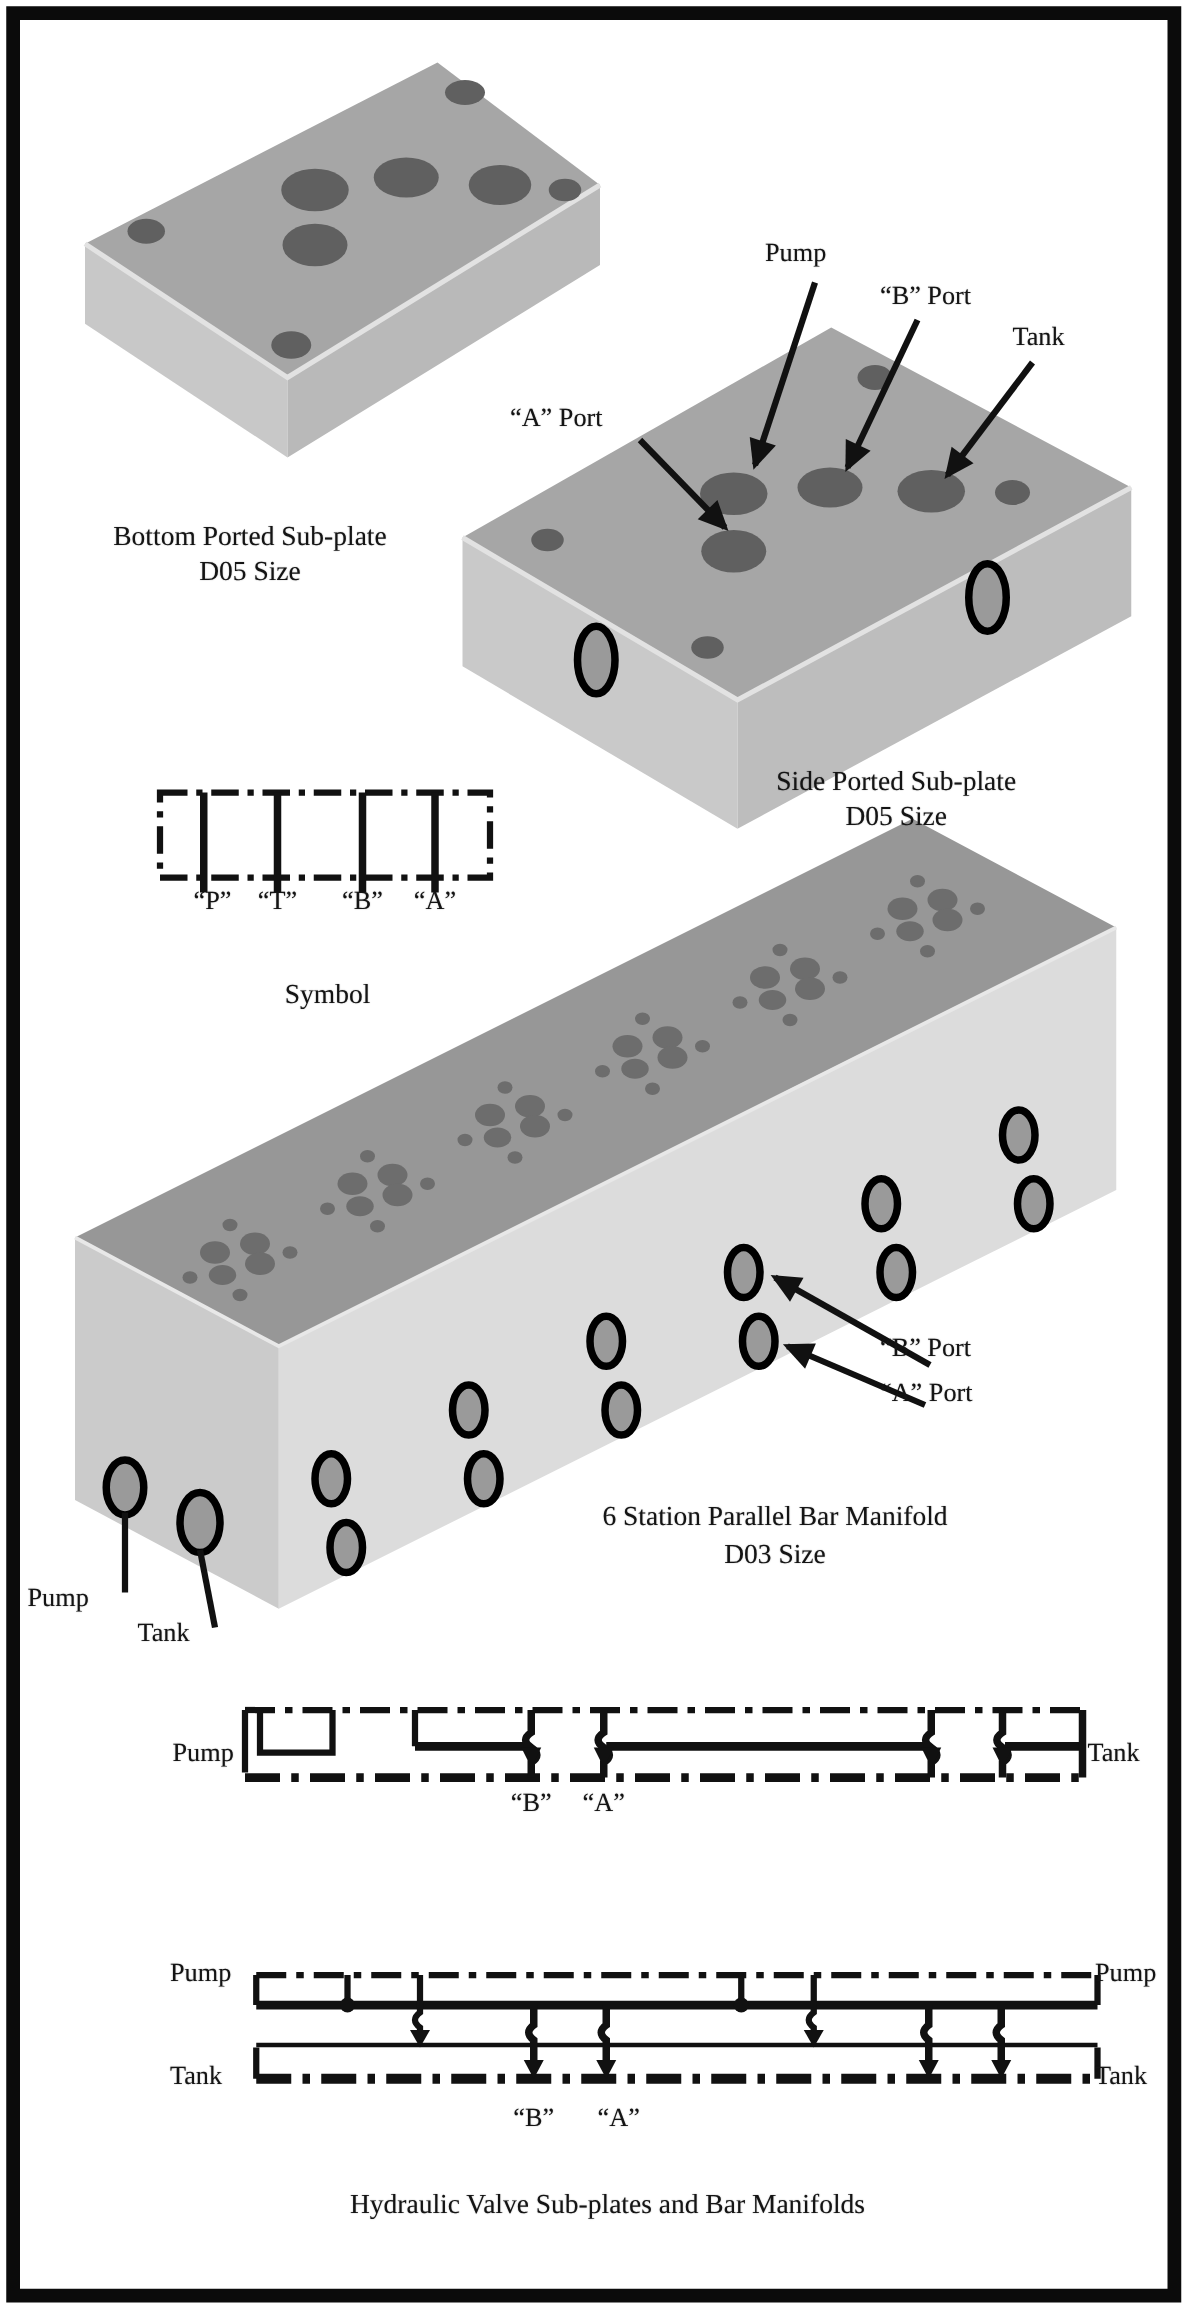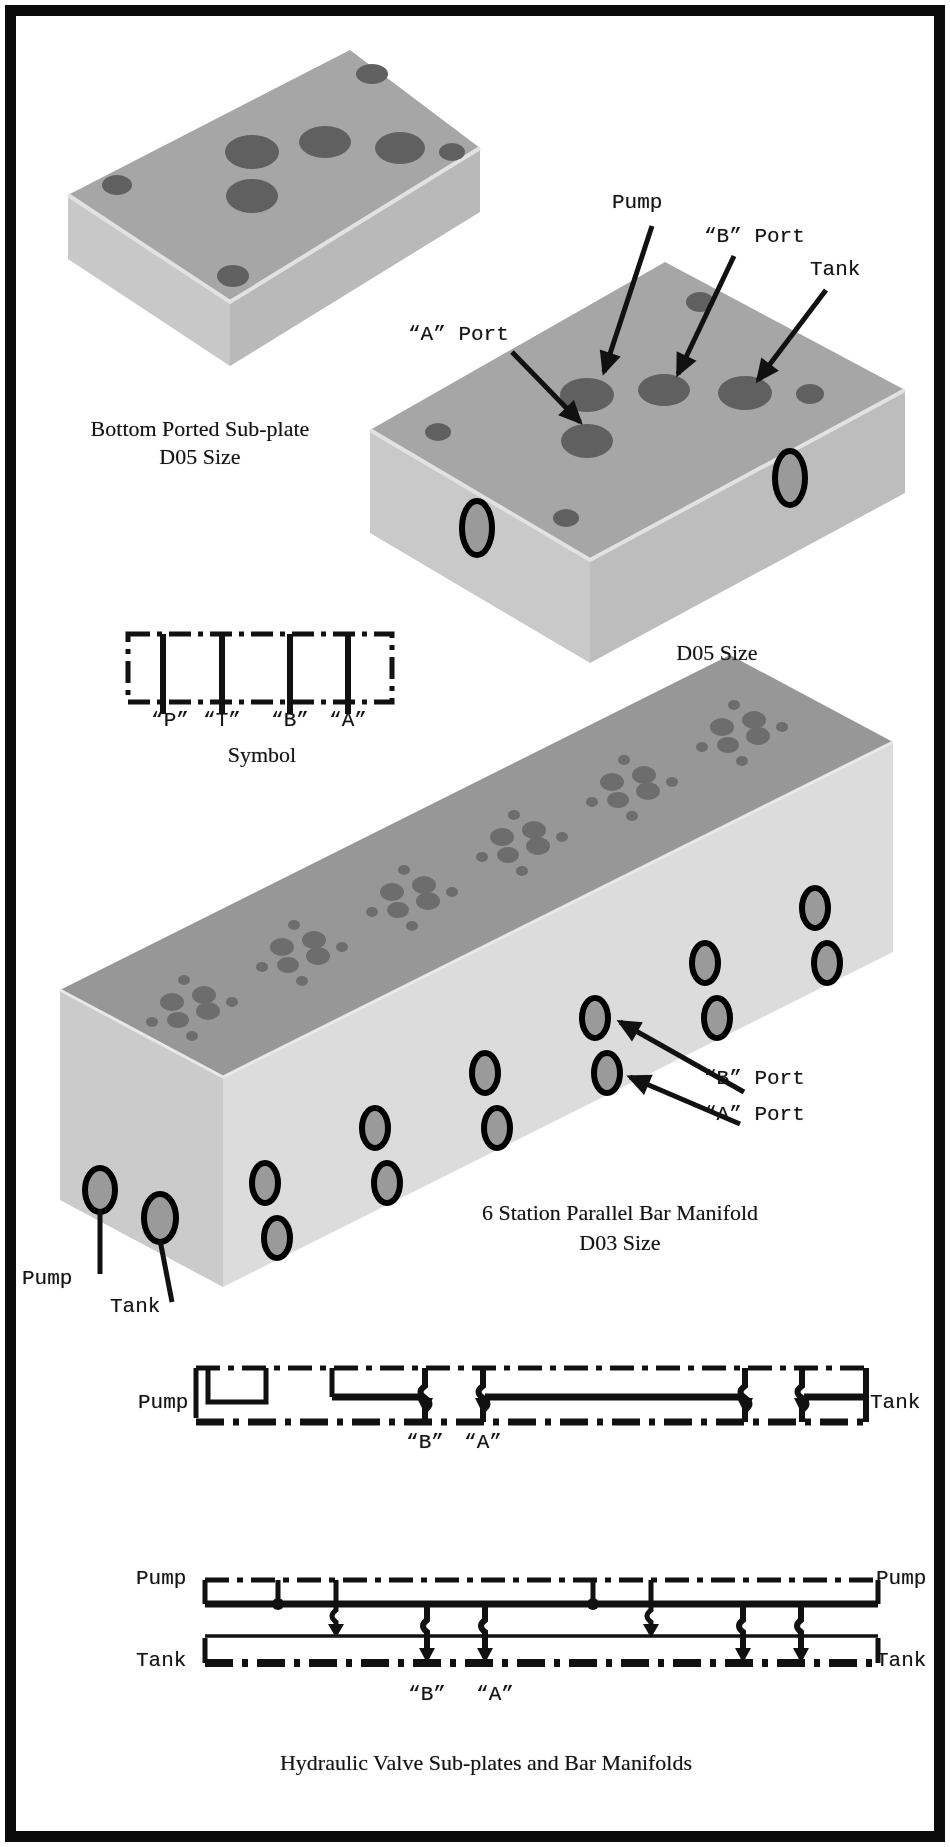--- a/index.html
+++ b/index.html
@@ -5,21 +5,21 @@
 <style>
   html,body{margin:0;padding:0;background:#fff;}
   .page{position:relative;width:950px;height:1847px;background:#fff;overflow:hidden;
         font-family:"Liberation Serif","DejaVu Serif",serif;}
   .frame{position:absolute;left:5px;top:5px;right:5px;bottom:5px;
          border:11px solid #0b0b0b;box-sizing:border-box;}
   .art{position:absolute;left:0;top:0;width:950px;height:1847px;}
   .lbl{position:absolute;font-size:22px;color:#141414;white-space:nowrap;
        line-height:1.2;text-shadow:0 0 1px rgba(20,20,20,.45);}
   .c{text-align:center;}
-  .s{font-size:21px;font-family:Liberation Mono, monospace;}
+  .s{font-size:21px;}
 </style>
 </head>
 <body>
 
 <div class="page">
 
   <div class="frame"></div>
 
   <svg class="art" viewBox="0 0 950 1847" xmlns="http://www.w3.org/2000/svg">
     <defs>
@@ -219,27 +219,28 @@
   </svg>
 
   <div class="lbl c" style="left:40px;top:416px;width:320px">Bottom Ported Sub-plate</div>
   <div class="lbl c" style="left:40px;top:444px;width:320px">D05 Size</div>
 
   <div class="lbl s" style="left:612px;top:190px">Pump</div>
   <div class="lbl s" style="left:704px;top:224px">“B” Port</div>
   <div class="lbl s" style="left:810px;top:257px">Tank</div>
   <div class="lbl s" style="left:408px;top:322px">“A” Port</div>
 
+  <div class="lbl c" style="left:567px;top:612px;width:300px">Side Ported Sub-plate</div>
   <div class="lbl c" style="left:567px;top:640px;width:300px">D05 Size</div>
 
   <div class="lbl s c" style="left:142px;top:708px;width:56px">“P”</div>
   <div class="lbl s c" style="left:194px;top:708px;width:56px">“T”</div>
   <div class="lbl s c" style="left:262px;top:708px;width:56px">“B”</div>
   <div class="lbl s c" style="left:320px;top:708px;width:56px">“A”</div>
-  <div class="lbl c" style="left:187px;top:742px;width:150px">Symbol</div>
+  <div class="lbl c" style="left:187px;top:782px;width:150px">Symbol</div>
 
   <div class="lbl s" style="left:704px;top:1066px">“B” Port</div>
   <div class="lbl s" style="left:704px;top:1102px">“A” Port</div>
   <div class="lbl s" style="left:22px;top:1266px">Pump</div>
   <div class="lbl s" style="left:110px;top:1294px">Tank</div>
   <div class="lbl c" style="left:430px;top:1200px;width:380px">6 Station Parallel Bar Manifold</div>
   <div class="lbl c" style="left:430px;top:1230px;width:380px">D03 Size</div>
 
   <div class="lbl s" style="left:138px;top:1390px">Pump</div>
   <div class="lbl s" style="left:870px;top:1390px">Tank</div>

